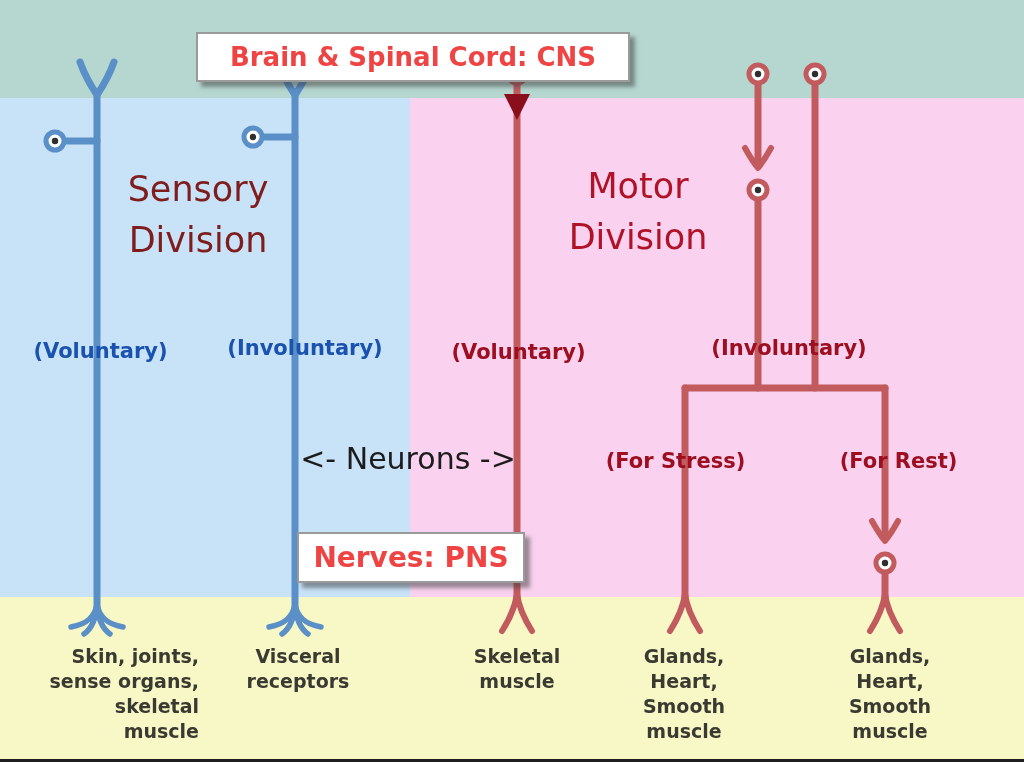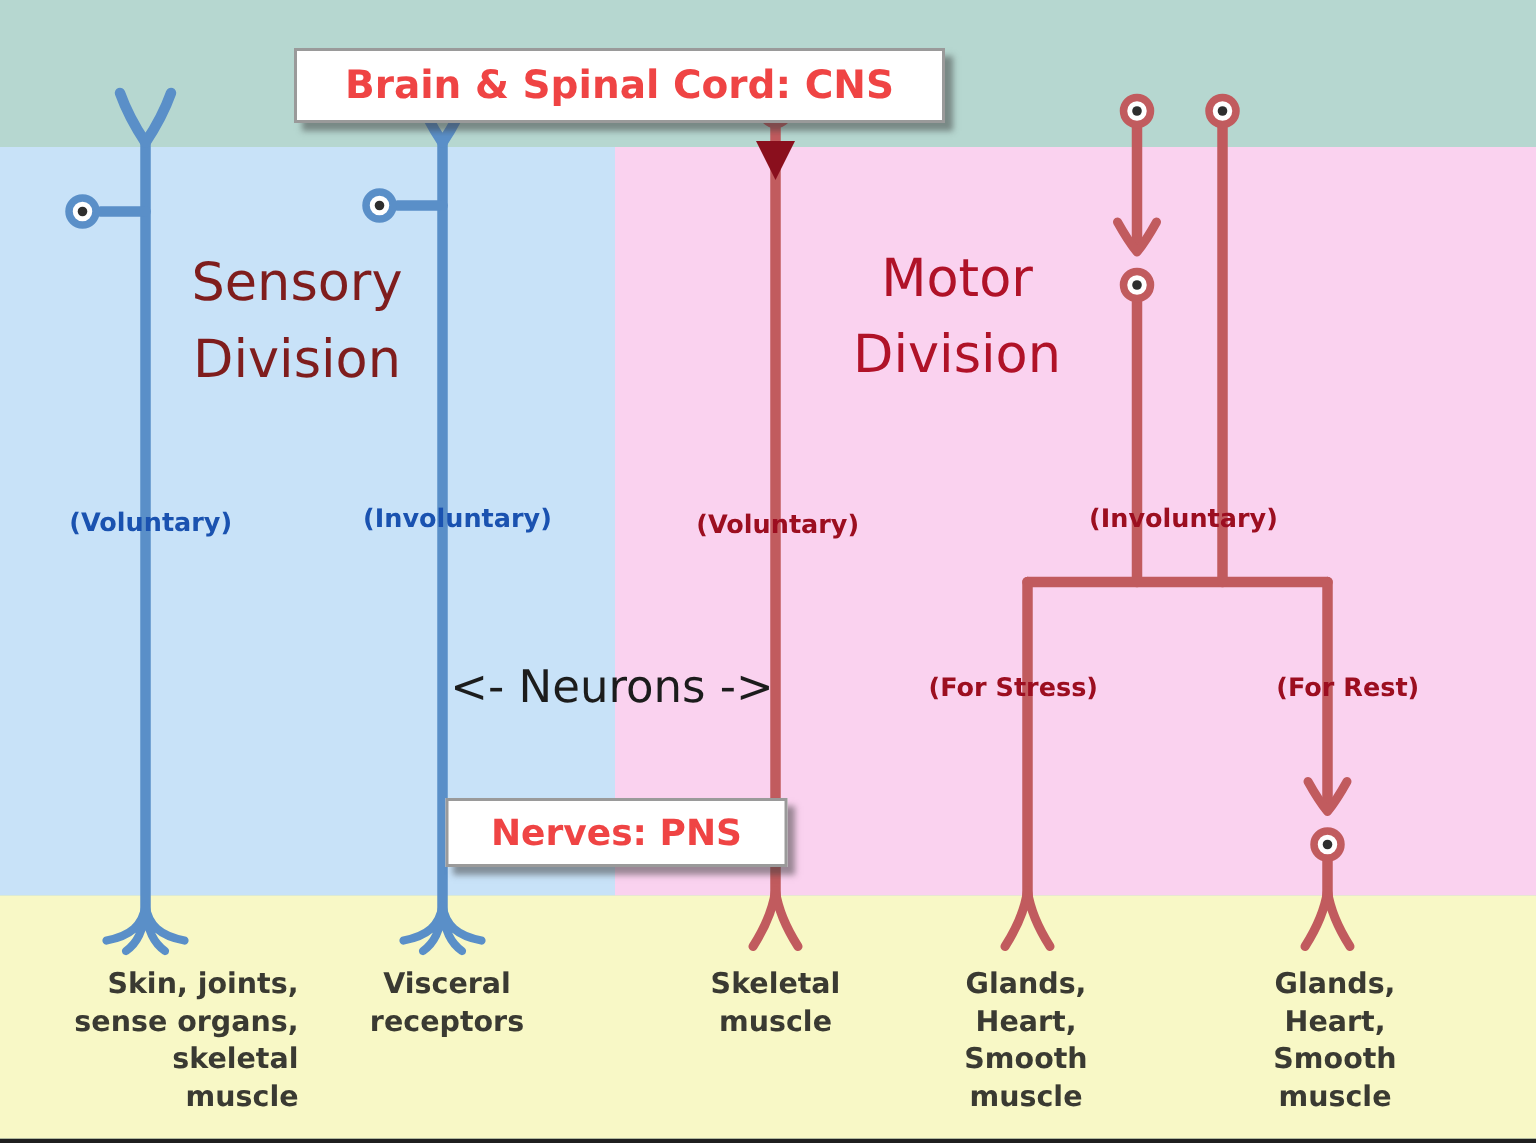--- a/index.html
+++ b/index.html
@@ -26,27 +26,27 @@
   .rcirc { fill:#ffffff; stroke:#c15b5e; stroke-width:5; }
   .dot   { fill:#2e2e2e; }
 
   .label { position:absolute; text-align:center; white-space:pre-line; }
   .title-box {
     position:absolute; background:#ffffff; border:2px solid #9a9a9a;
     box-shadow:5px 5px 4px rgba(60,60,60,0.5);
     text-align:center; font-weight:bold; color:#ef4444;margin-top:24px;
   }
   #cns-box { left:196px; top:8px;  width:434px; padding:8px 0; font-size:26px; }
-  #pns-box { left:297px; top:508px; width:228px; padding:7px 0; font-size:24px; }
+  #pns-box { left:297px; top:508px; width:228px; padding:7px 0; font-size:28px; }
 
   .division-title { font-size:35px; line-height:1.45; }
   #sensory-title { left:88px;  top:164px; width:220px; color:#7f1d1d; }
   #motor-title   { left:528px; top:161px; width:220px; color:#b01228; }
 
-  .sub { font-weight:bold; font-size:17px; }
+  .sub { font-weight:bold; font-size:21px; }
   .blue-txt { color:#1a52b0; }
   .red-txt  { color:#9c0e20; }
   #lbl-s-vol   { left:18px;  top:339px; width:165px; }
   #lbl-s-invol { left:210px; top:336px; width:190px; }
   #lbl-m-vol   { left:436px; top:340px; width:165px; }
   #lbl-m-invol { left:694px; top:336px; width:190px; }
   #lbl-stress  { left:583px; top:449px; width:185px; }
   #lbl-rest    { left:806px; top:449px; width:185px; }
 
   #neurons-label { left:300px; top:441px; width:216px; font-size:30px; color:#1c1c1c; }

